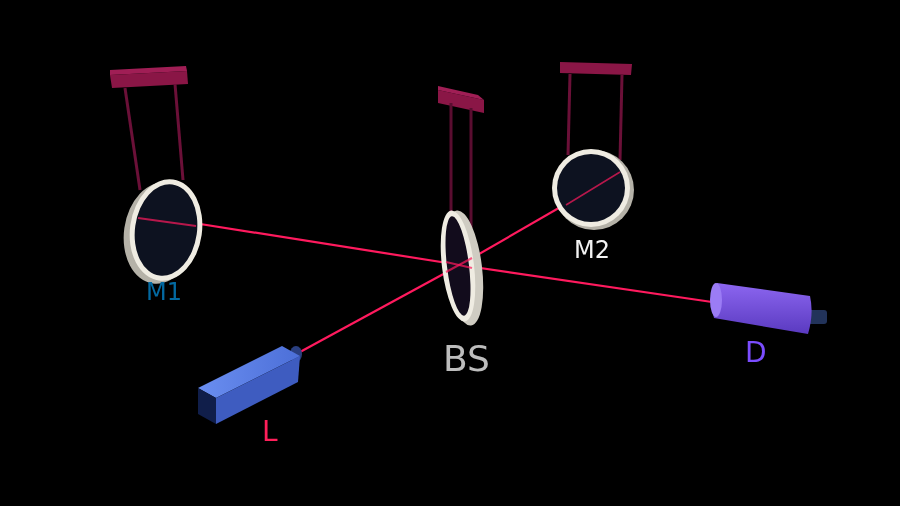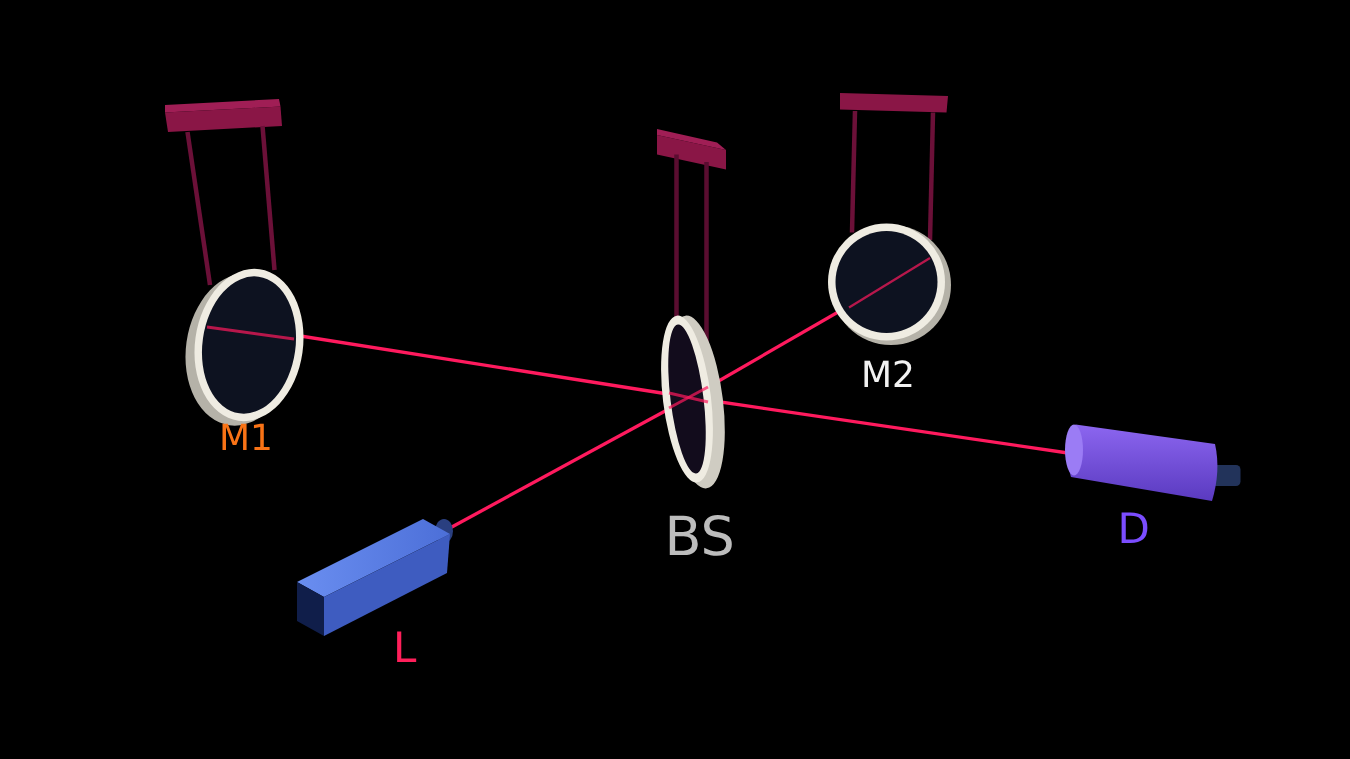--- a/index.html
+++ b/index.html
@@ -69,17 +69,17 @@
     <polygon points="198,388 216,398 216,424 198,414" fill="#101e4a"></polygon>
   </g>
 
   <g>
     <rect x="805" y="310" width="22" height="14" rx="3" fill="#22335a"></rect>
     <path d="M717,283 L810,296 Q814,314 808,334 L714,318 Q708,300 717,283 Z" fill="url(#detGrad)"></path>
     <ellipse cx="716" cy="300" rx="6" ry="17" fill="#9b7cf5"></ellipse>
   </g>
 </svg>
 
-<div class="lbl" style="left:146px;top:278px;color:#f97316;">M1</div>
+<div class="lbl" style="left:146px;top:278px;color:#0369a1;">M1</div>
 <div class="lbl" style="left:574px;top:236px;color:#f2f2f2;">M2</div>
 <div class="lbl" style="left:443px;top:338px;color:#bdbdbd;font-size:36px;">BS</div>
 <div class="lbl" style="left:262px;top:415px;color:#ff1f5a;font-size:28px;">L</div>
 <div class="lbl" style="left:745px;top:336px;color:#7b4dff;font-size:28px;">D</div>
 
 </body></html>

